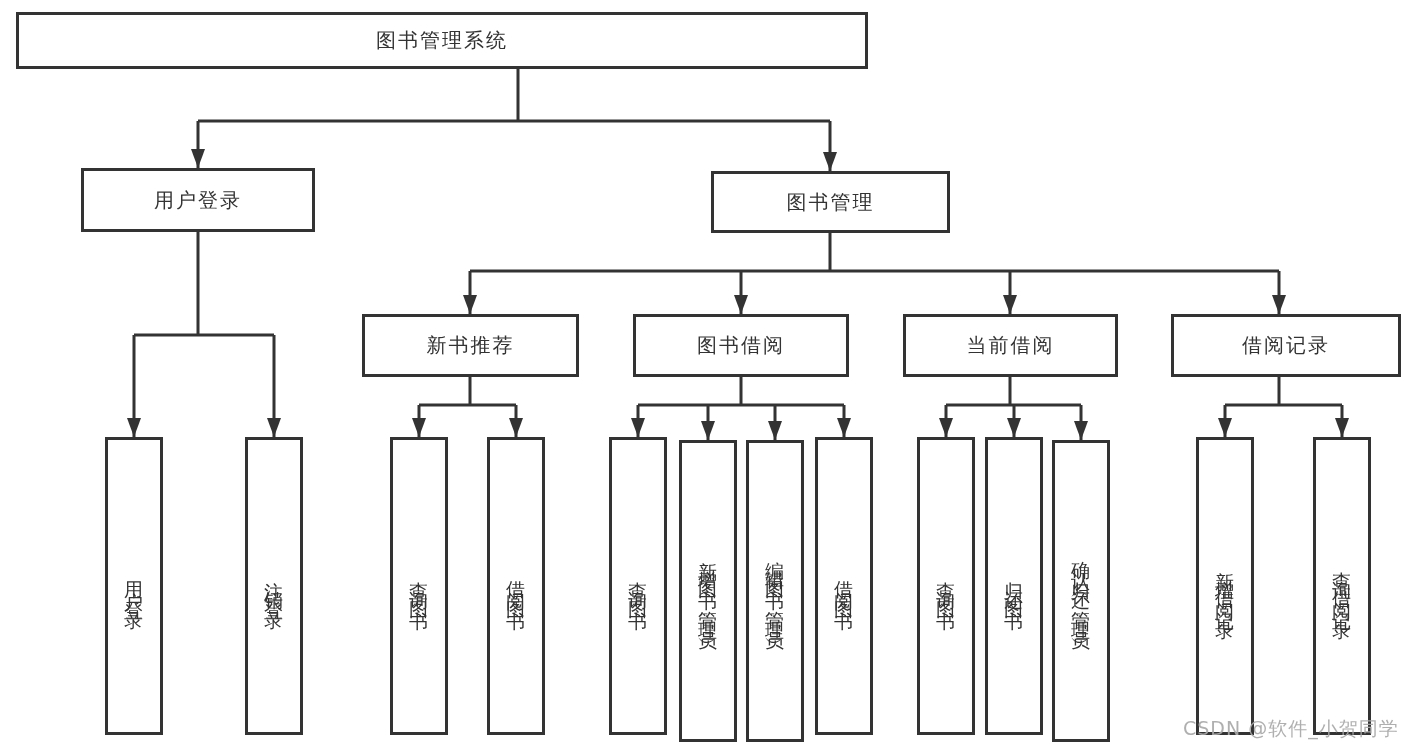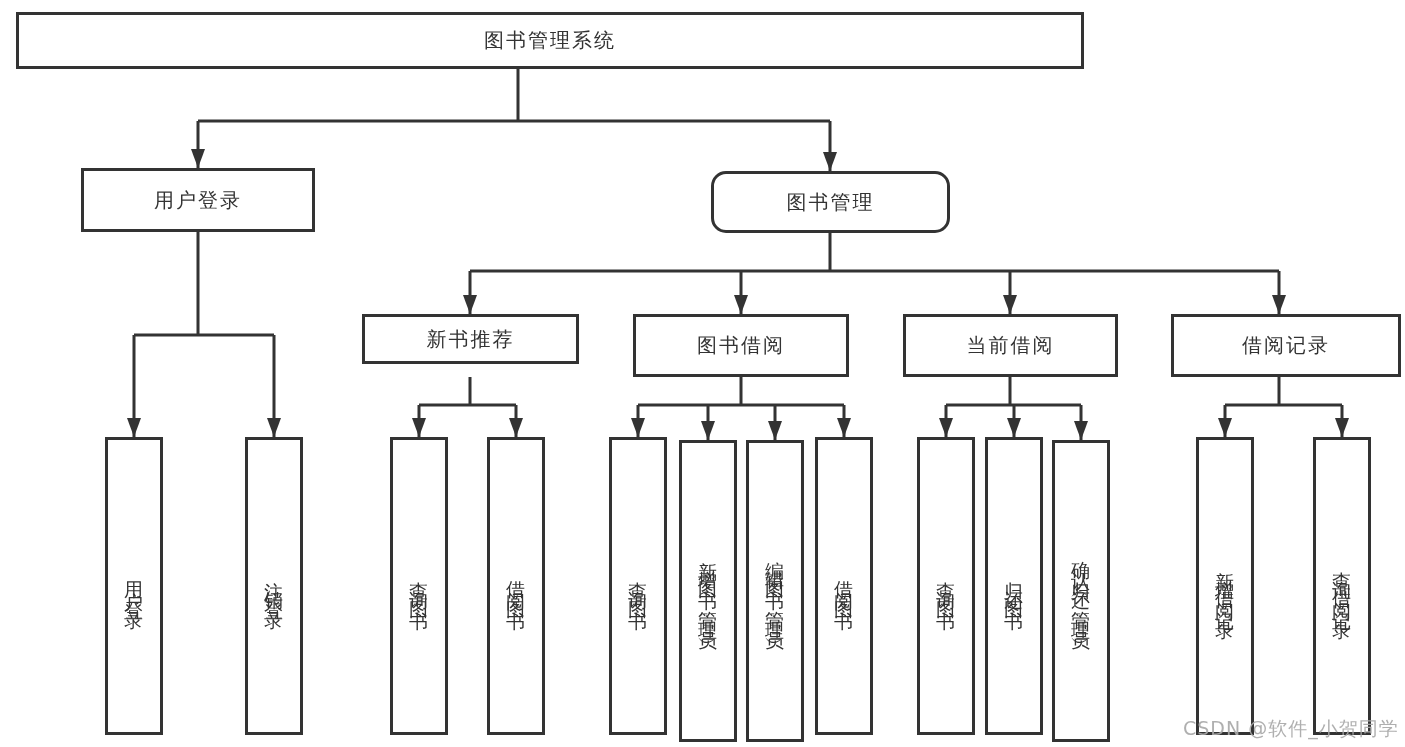--- a/index.html
+++ b/index.html
@@ -24,26 +24,26 @@
   }
   .h{font-size:20px;letter-spacing:2px;white-space:nowrap;}
   .v{
     writing-mode:vertical-rl;
     text-orientation:mixed;
     font-size:19px;
     letter-spacing:10px;
     line-height:1;
   }
   
-  .n-root{left:16px;top:12px;width:1068px;height:57px;}
+  .n-root{left:16px;top:12px;width:852px;height:57px;}
   
   .n-l2a{left:81px;top:168px;width:234px;height:64px;}
-  .n-l2b{left:711px;top:171px;width:239px;height:62px;border-radius:15px;}
+  .n-l2b{left:711px;top:171px;width:239px;height:62px;}
   
-  .n-l3a{left:362px;top:314px;width:217px;height:50px;}
+  .n-l3a{left:362px;top:314px;width:217px;height:63px;}
   .n-l3b{left:633px;top:314px;width:216px;height:63px;}
   .n-l3c{left:903px;top:314px;width:215px;height:63px;}
   .n-l3d{left:1171px;top:314px;width:230px;height:63px;}
   
   .leaf{width:58px;height:298px;top:437px;}
   .leaf.tall{height:302px;top:440px;}
   .g1a{left:105px;} .g1b{left:245px;}
   .g2a{left:390px;} .g2b{left:487px;}
   .g3a{left:609px;} .g3b{left:679px;} .g3c{left:746px;} .g3d{left:815px;}
   .g4a{left:917px;} .g4b{left:985px;} .g4c{left:1052px;}

